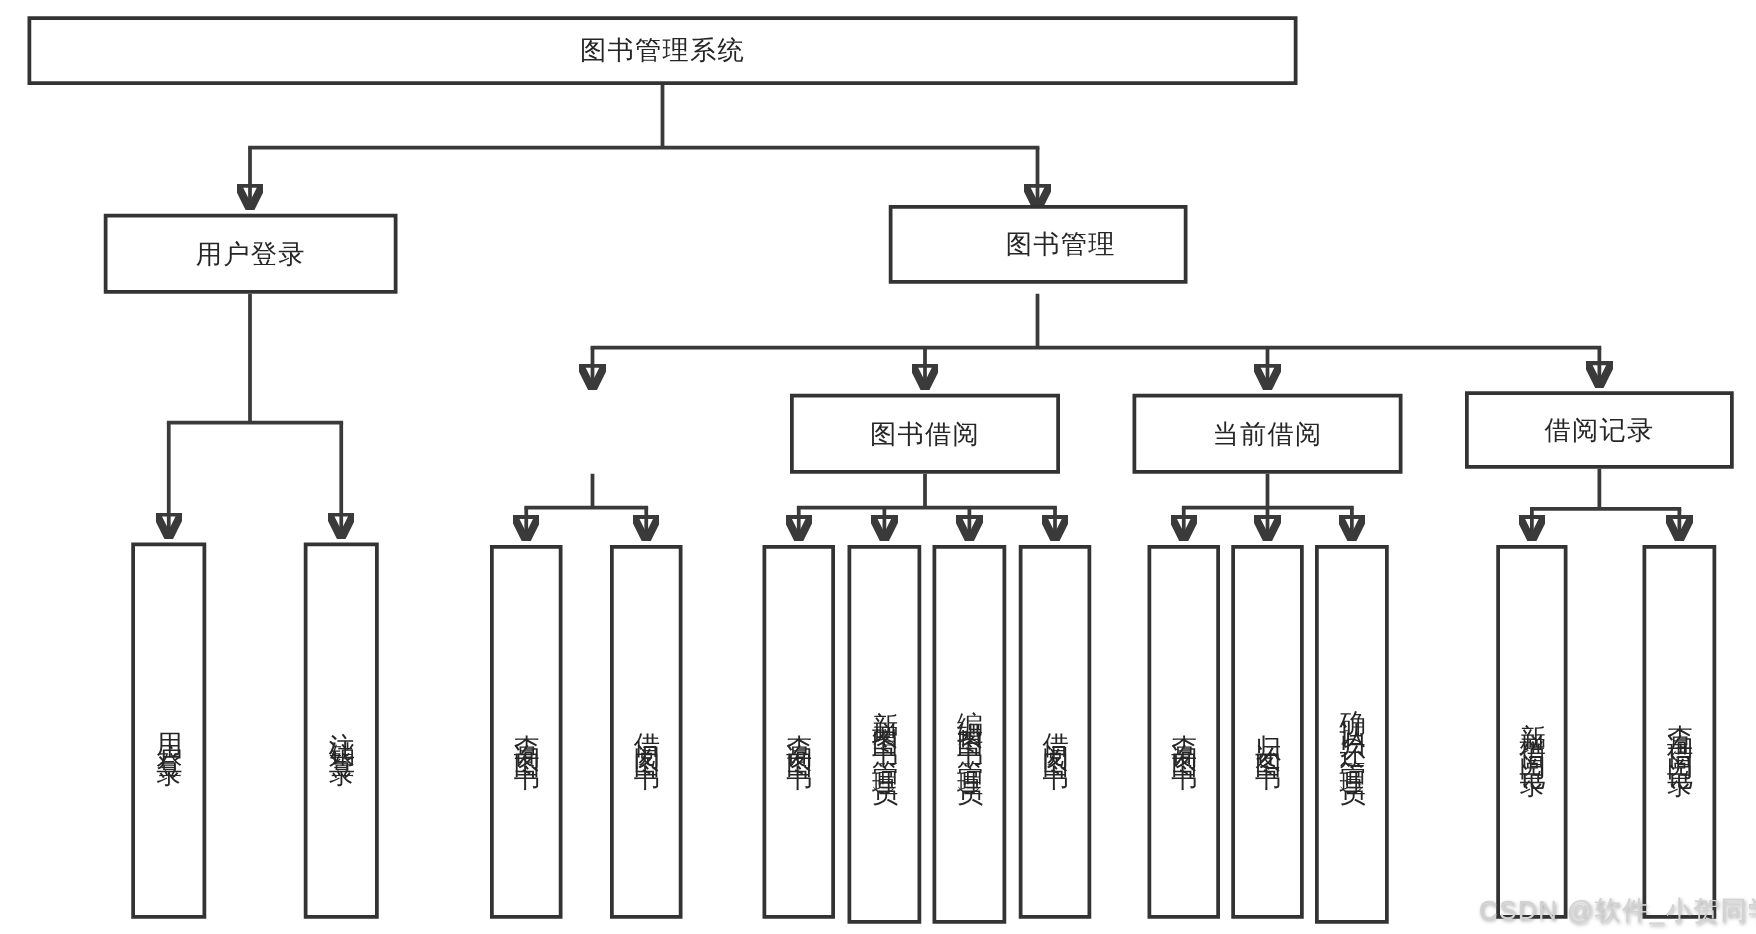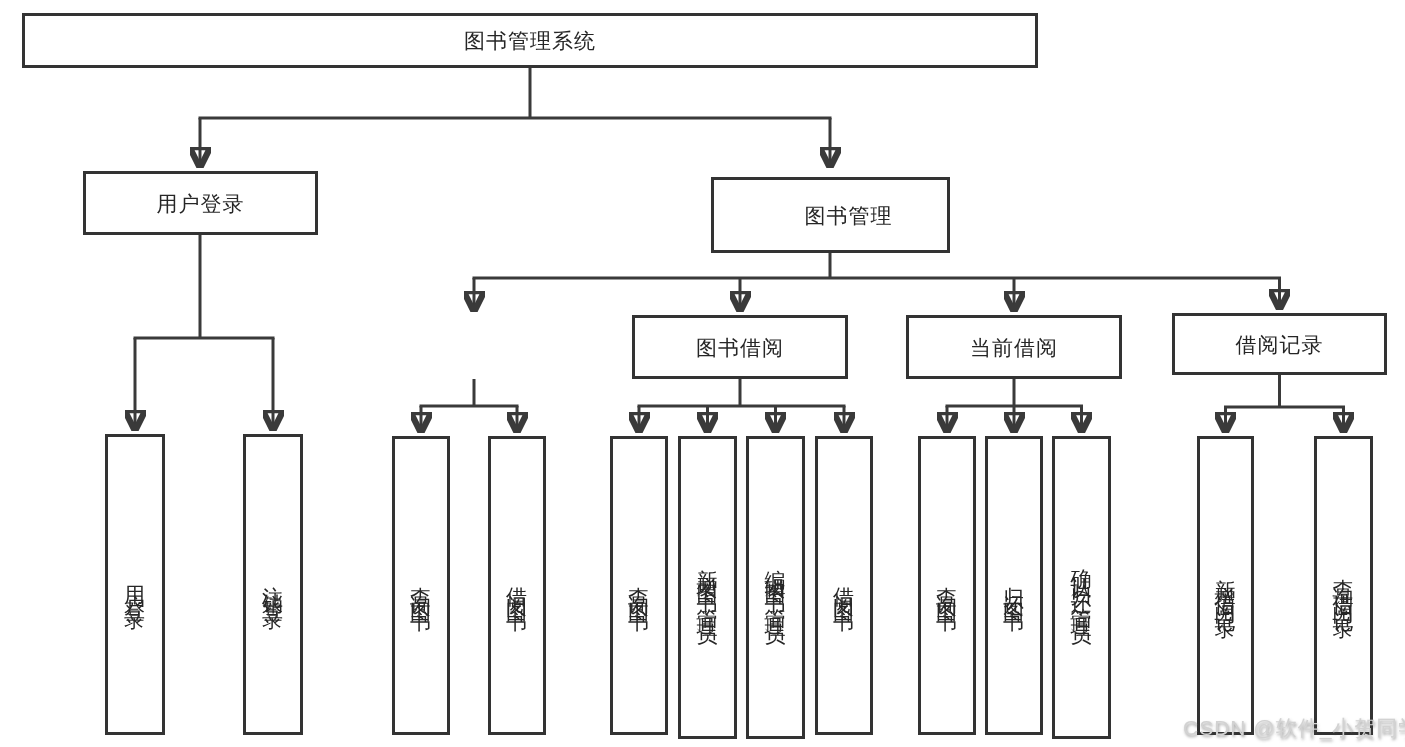--- a/index.html
+++ b/index.html
@@ -89,21 +89,21 @@
     <path d="M1081.5,406 V432" marker-end="url(#ah)"></path>
 
     <path d="M1279.5,373 V407 M1224,407 H1345"></path>
     <path d="M1225.5,407 V432" marker-end="url(#ah)"></path>
     <path d="M1343.5,407 V432" marker-end="url(#ah)"></path>
   </svg>
 
   <div class="node hnode" style="left:22px;top:13px;width:1016px;height:55px;">图书管理系统</div>
 
   <div class="node hnode" style="left:83px;top:171px;width:235px;height:64px;">用户登录</div>
-  <div class="node hnode" style="left:711px;top:177px;width:239px;height:76px;padding-left:36px;">图书管理</div>
+  <div class="node hnode" style="left:711px;top:164px;width:239px;height:63px;padding-left:36px;">图书管理</div>
 
   <div class="node hnode" style="left:906px;top:315px;width:216px;height:64px;">当前借阅</div>
   <div class="node hnode" style="left:632px;top:315px;width:216px;height:64px;">图书借阅</div>
   <div class="node hnode" style="left:1172px;top:313px;width:215px;height:62px;">借阅记录</div>
 
   <div class="node vnode" style="left:105px;top:434px;width:60px;height:301px;">用户登录</div>
   <div class="node vnode" style="left:243px;top:434px;width:60px;height:301px;">注销登录</div>
 
   <div class="node vnode" style="left:392px;top:436px;width:58px;height:299px;">查询图书</div>
   <div class="node vnode" style="left:488px;top:436px;width:58px;height:299px;">借阅图书</div>

